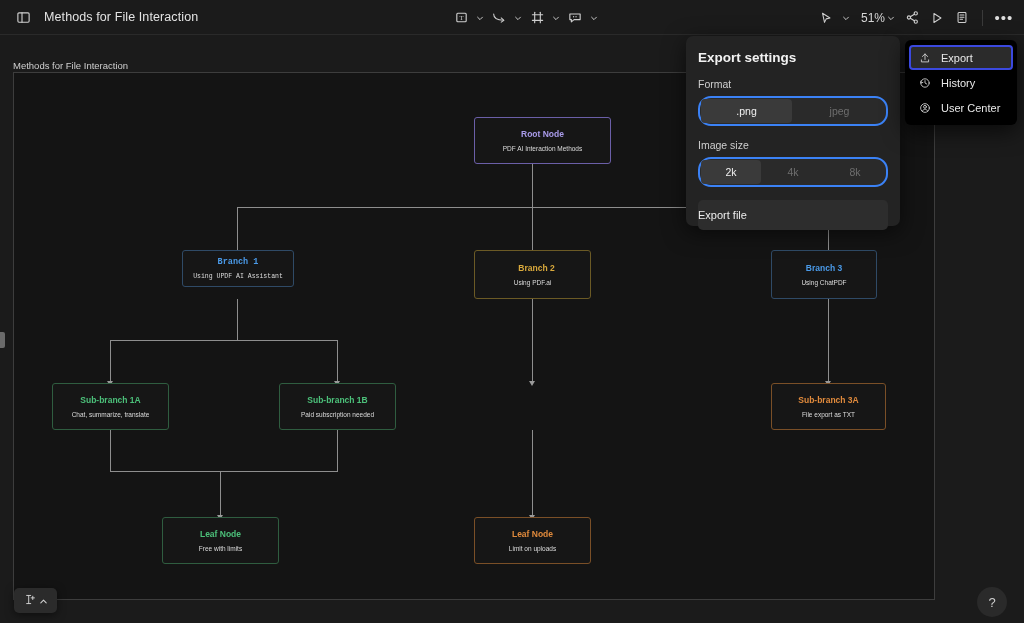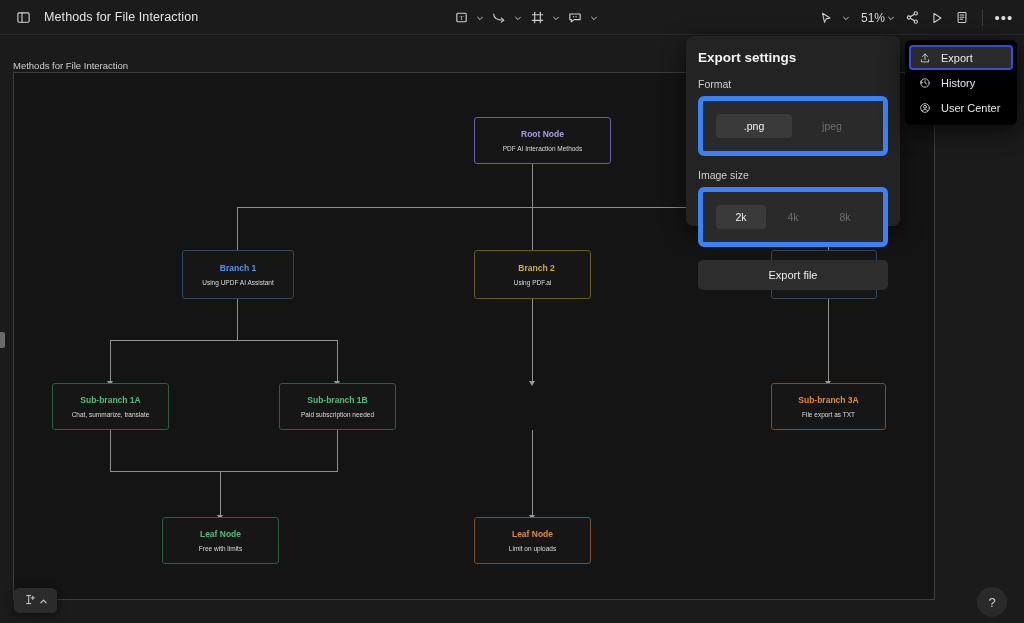--- a/index.html
+++ b/index.html
@@ -90,31 +90,31 @@
 
   
   .export-panel{
     position:absolute; left:686px; top:36px; width:214px; height:190px;
     background:#232323; border-radius:7px; padding:14px 12px 0 12px;
     box-shadow:0 6px 22px rgba(0,0,0,.6); z-index:30;
   }
   .ep-title{ font-size:13.5px; font-weight:bold; color:#f2f2f2; }
   .ep-sec{ font-size:10.5px; color:#cfcfcf; margin-top:13px; margin-bottom:6px; }
   .seg{
-    display:flex; background:#2a2a2a; border-radius:6px; padding:13px; gap:2px;
-    border:5px solid #3b82f6;
+    display:flex; background:#2a2a2a; border-radius:13px; padding:1px; gap:2px;
+    border:2px solid #3b82f6;
   }
   .seg-item{
     flex:1; text-align:center; font-size:10.5px; padding:6px 0; border-radius:4px;
     color:#6e6e6e; cursor:pointer; user-select:none;
   }
   .seg-item.on{ background:#3a3a3a; color:#f0f0f0; }
   .ep-btn{
     margin-top:13px; width:100%; background:#2d2d2d; border-radius:5px;
-    text-align:center; font-size:11px; color:#ececec; padding:9px 0; cursor:pointer;
+    text-align:left; font-size:11px; color:#ececec; padding:9px 0; cursor:pointer;
   }
 
   
   .menu{
     position:absolute; left:905px; top:40px; width:112px;
     background:#000000; border-radius:6px; padding:5px 4px;
     box-shadow:0 6px 22px rgba(0,0,0,.65); z-index:40;
   }
   .menu-item{
     display:flex; align-items:center; gap:9px; height:25px; padding:0 7px;
@@ -282,21 +282,21 @@
   <div class="arrow" style="left:217px; top:480px;"></div>
 
   <div class="ln lnv" style="left:532px; top:395px; height:87px;"></div>
   <div class="arrow" style="left:529px; top:480px;"></div>
 
   <div class="node n-purple" style="left:474px; top:82px; width:137px; height:47px;">
     <div class="t">Root Node</div>
     <div class="s">PDF AI Interaction Methods</div>
   </div>
 
-  <div class="node n-blue" style="left:182px; top:215px; width:112px; height:49px;">
+  <div class="node n-blue" style="left:182px; top:215px; width:112px; height:37px;font-family:Liberation Mono, monospace;">
     <div class="t">Branch 1</div>
     <div class="s">Using UPDF AI Assistant</div>
   </div>
 
   <div class="node n-gold" style="left:474px; top:215px; width:117px; height:49px;">
     <div class="t">Branch 2</div>
     <div class="s">Using PDF.ai</div>
   </div>
 
   <div class="node n-blue" style="left:771px; top:215px; width:106px; height:49px;">

